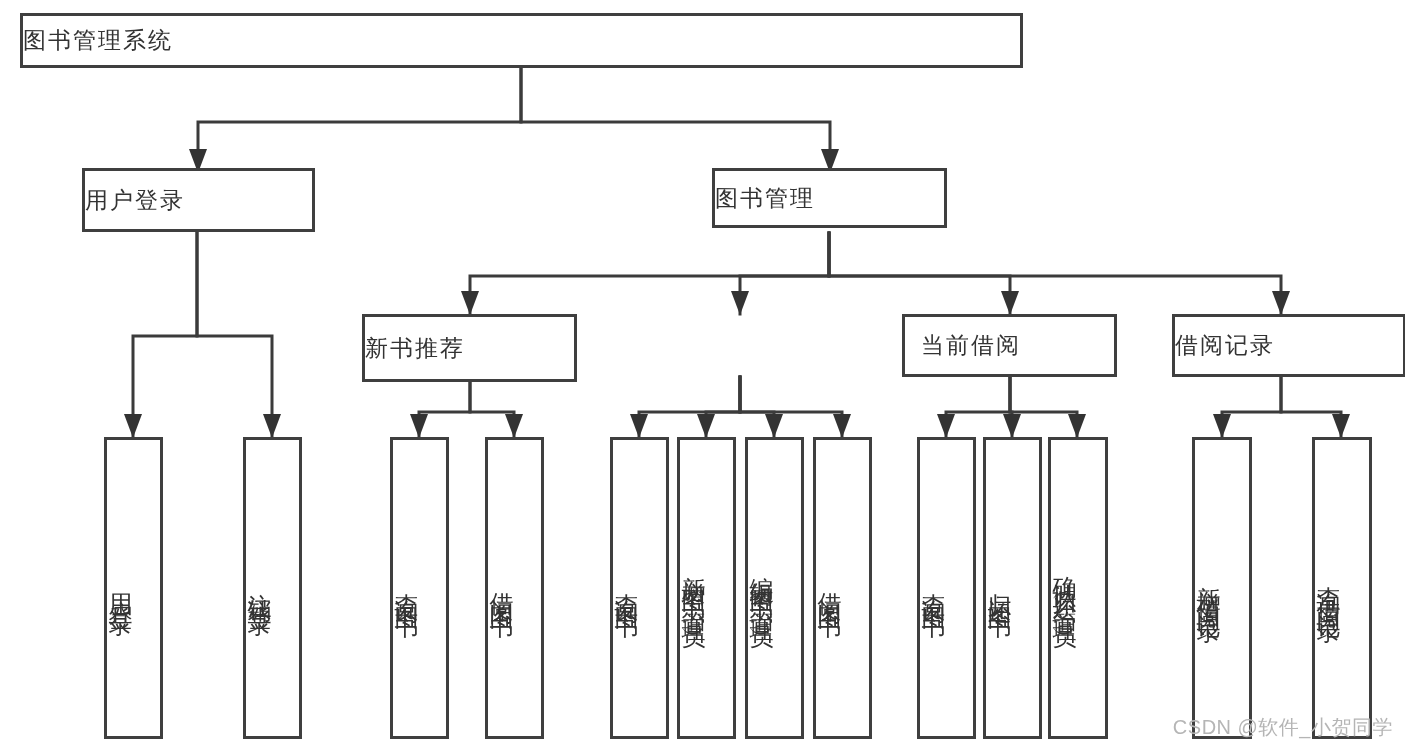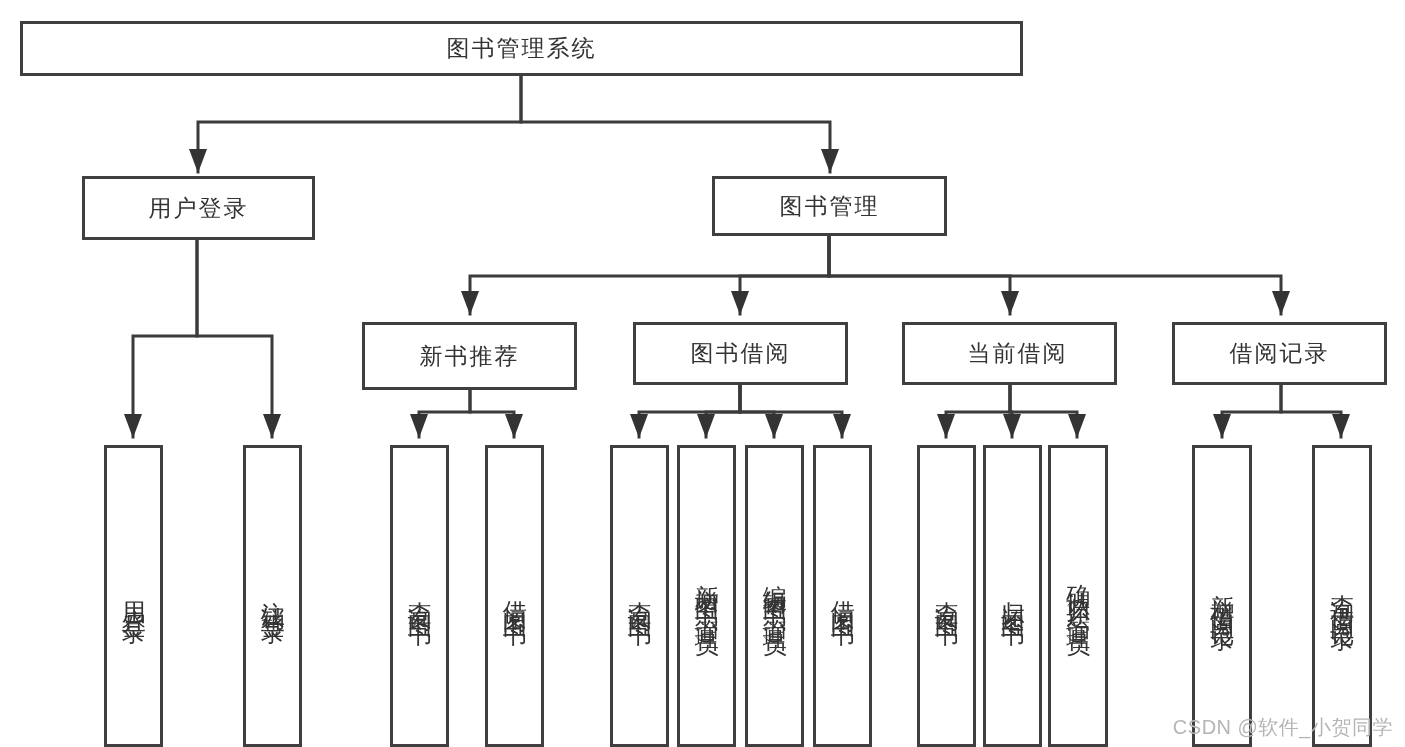--- a/index.html
+++ b/index.html
@@ -25,22 +25,20 @@
     stroke: #3b3b3b;
     stroke-width: 3;
     stroke-linecap: square;
   }
   .box {
     position: absolute;
     background: #ffffff;
     border: 3px solid #3f3f3f;
     display: flex;
     align-items: center;
-    justify-content: center;
-    margin-top: 8px;
   }
   .hlabel {
     font-size: 23px;
     letter-spacing: 2px;
     color: #333333;
     white-space: nowrap;
   }
   .vlabel {
     writing-mode: vertical-rl;
     text-orientation: mixed;
@@ -106,27 +104,24 @@
   <div class="box" style="left:82px; top:168px; width:233px; height:64px;">
     <span class="hlabel">用户登录</span>
   </div>
   <div class="box" style="left:712px; top:168px; width:235px; height:60px;">
     <span class="hlabel">图书管理</span>
   </div>
 
   <div class="box" style="left:362px; top:314px; width:215px; height:68px;">
     <span class="hlabel">新书推荐</span>
   </div>
-  <div class="box" style="left:633px; top:314px; width:215px; height:63px;">
-    <span class="hlabel">图书借阅</span>
-  </div>
   <div class="box" style="left:902px; top:314px; width:215px; height:63px;padding-left:16px;">
     <span class="hlabel">当前借阅</span>
   </div>
-  <div class="box" style="left:1172px; top:314px; width:215px; height:63px;">
+  <div class="box" style="left:1172px; top:314px; width:234px; height:63px;">
     <span class="hlabel">借阅记录</span>
   </div>
 
   <div class="box" style="left:104px; top:437px; width:59px; height:302px;">
     <span class="vlabel">用户登录</span>
   </div>
   <div class="box" style="left:243px; top:437px; width:59px; height:302px;">
     <span class="vlabel">注销登录</span>
   </div>
 

